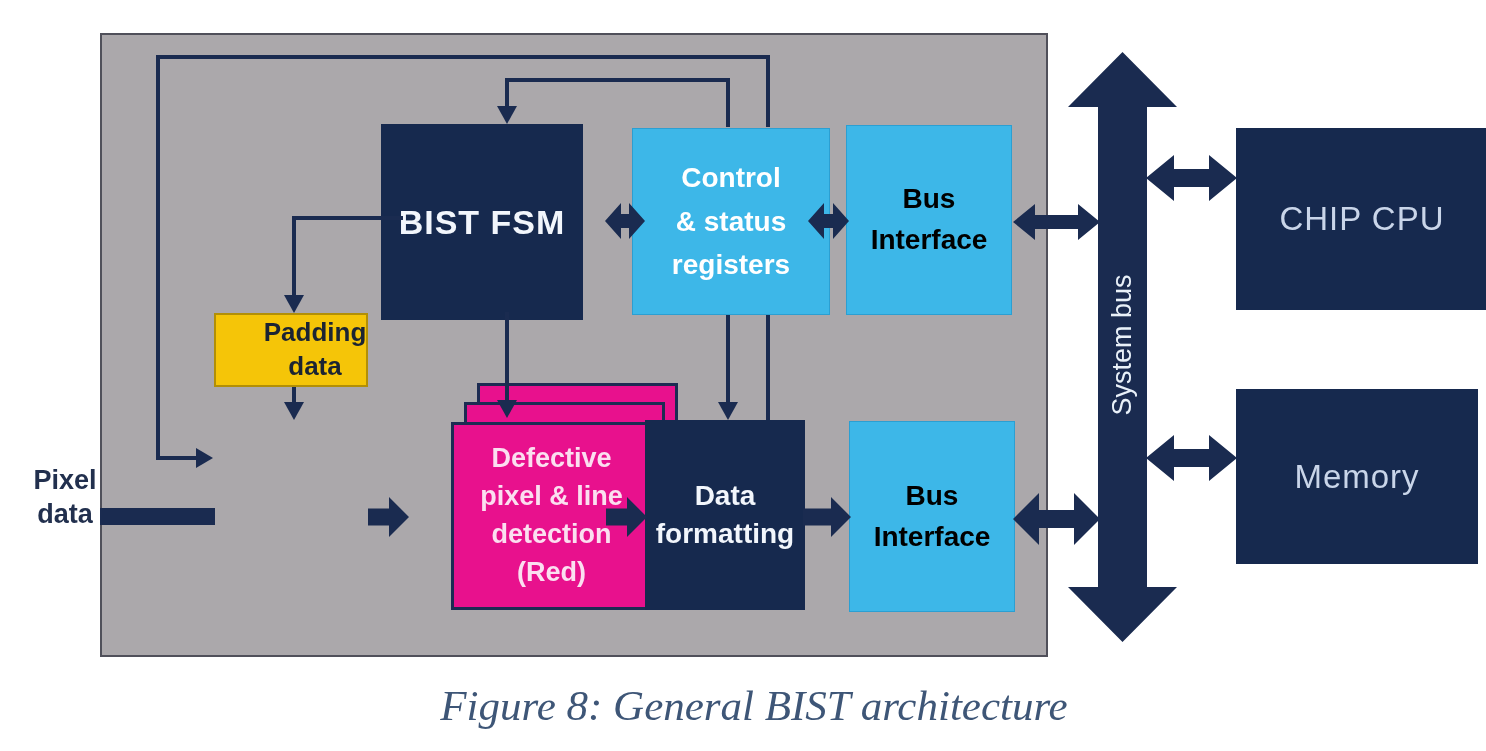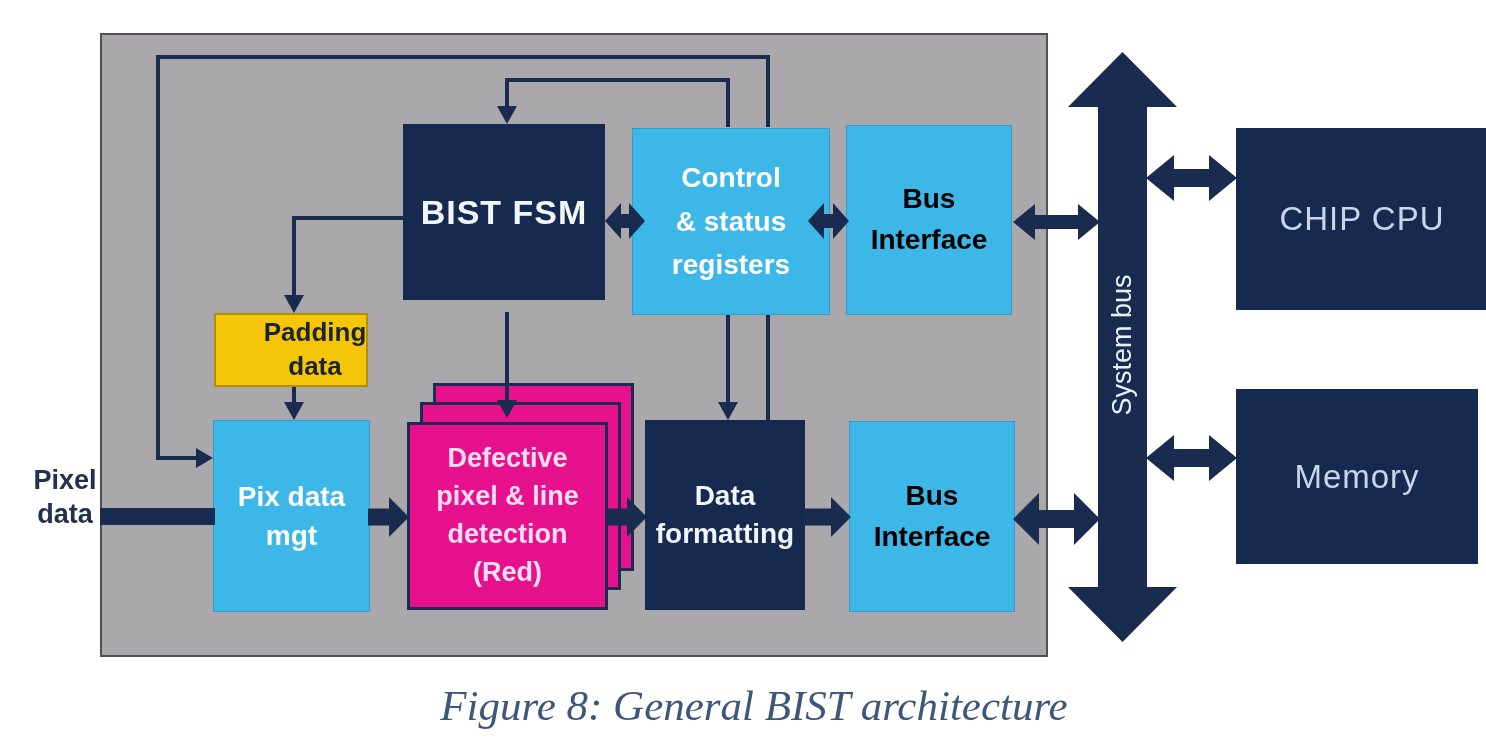--- a/index.html
+++ b/index.html
@@ -12,21 +12,21 @@
     border:2px solid #50505a;box-sizing:border-box;
   }
   .block{
     position:absolute;display:flex;align-items:center;justify-content:center;
     text-align:center;box-sizing:border-box;
   }
   .block span{white-space:pre-line;display:block;}
   .navy{background:var(--navy);color:#f2f6fc;}
   .blue{background:var(--light-blue);border:1px solid #2b9fd2;color:#ffffff;}
   .yellow{background:var(--yellow);border:2px solid #b28f06;color:#1b2433;padding-left:48px;}
-  .pinkbox{background:var(--pink);border:3px solid #1c2b52;}
+  .pinkbox{background:var(--pink);border:3px solid #1c2b52;margin-left:44px;}
   .fsm-label{font-size:34px;font-weight:700;letter-spacing:1px;}
   .ctrl-label{font-size:28px;font-weight:700;line-height:1.55;}
   .busif-label{font-size:28px;font-weight:700;line-height:1.45;color:#000000;}
   .padding-label{font-size:26px;font-weight:700;line-height:1.3;}
   .pix-label{font-size:28px;font-weight:700;line-height:1.4;}
   .pink-label{font-size:27px;font-weight:700;line-height:1.4;color:#fbdff0;}
   .fmt-label{font-size:28px;font-weight:700;line-height:1.35;}
   .cpu-label{font-size:33px;font-weight:400;color:#c9d5e9;letter-spacing:1px;}
   .overlay{position:absolute;left:0;top:0;width:1486px;height:751px;pointer-events:none;}
   .thin{stroke:var(--connector);stroke-width:4;fill:none;}
@@ -47,44 +47,40 @@
     font-size:43px;color:var(--caption-text);margin-left:18px;
   }
 </style>
 </head>
 <body>
 
 <div id="canvas">
 
   <div class="container" style="left:100px;top:33px;width:948px;height:624px"></div>
 
-  <div class="block navy" style="left:403px;top:124px;width:202px;height:176px">
+  <div class="block navy" style="left:381px;top:124px;width:202px;height:196px">
     <span class="fsm-label">BIST FSM</span>
   </div>
 
   <div class="block blue" style="left:632px;top:128px;width:198px;height:187px">
     <span class="ctrl-label">Control
 &amp; status
 registers</span>
   </div>
 
   <div class="block blue" style="left:846px;top:125px;width:166px;height:190px">
     <span class="busif-label">Bus
 Interface</span>
   </div>
 
   <div class="block yellow" style="left:214px;top:313px;width:154px;height:74px">
     <span class="padding-label">Padding
 data</span>
   </div>
 
-  <div class="block blue" style="left:213px;top:420px;width:157px;height:192px">
-    <span class="pix-label">Pix data
-mgt</span>
-  </div>
 
   <div class="block pinkbox" style="left:433px;top:383px;width:201px;height:188px"></div>
   <div class="block pinkbox" style="left:420px;top:402px;width:201px;height:188px"></div>
   <div class="block pinkbox" style="left:407px;top:422px;width:201px;height:188px">
     <span class="pink-label">Defective
 pixel &amp; line
 detection
 (Red)</span>
   </div>
 

